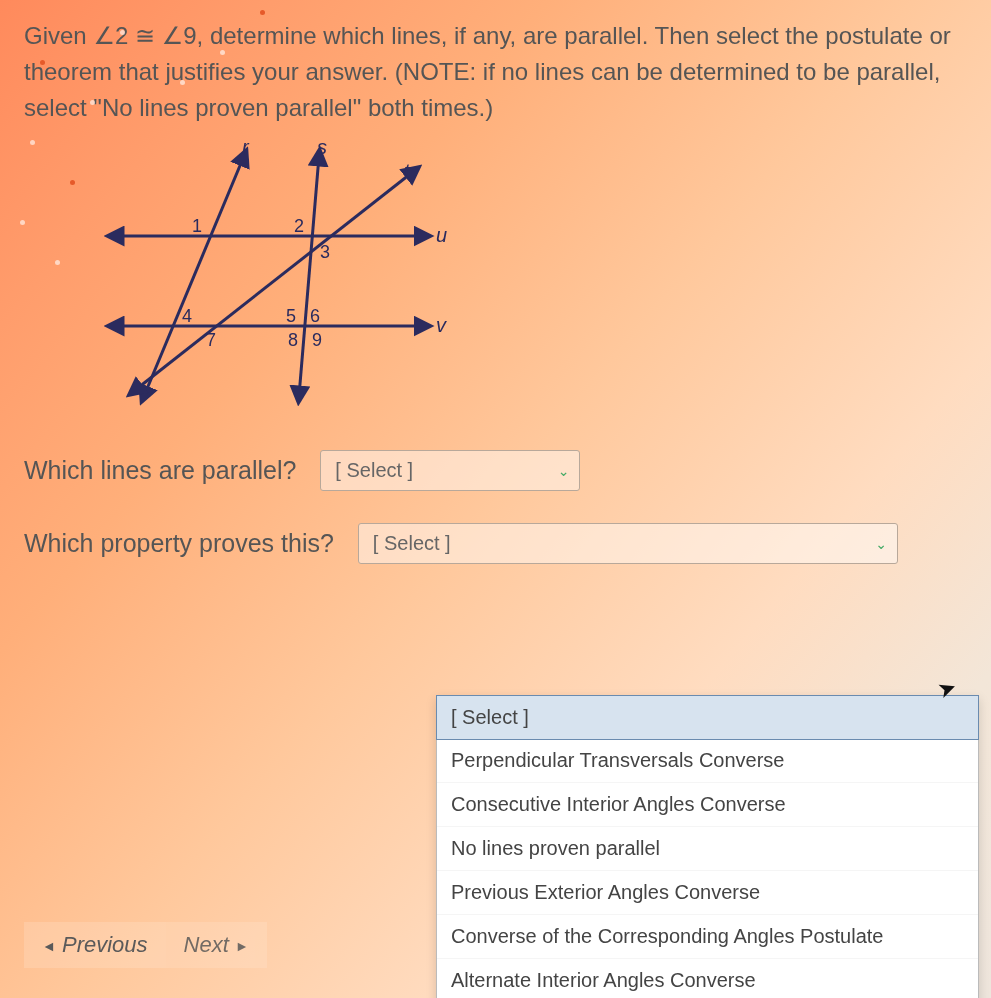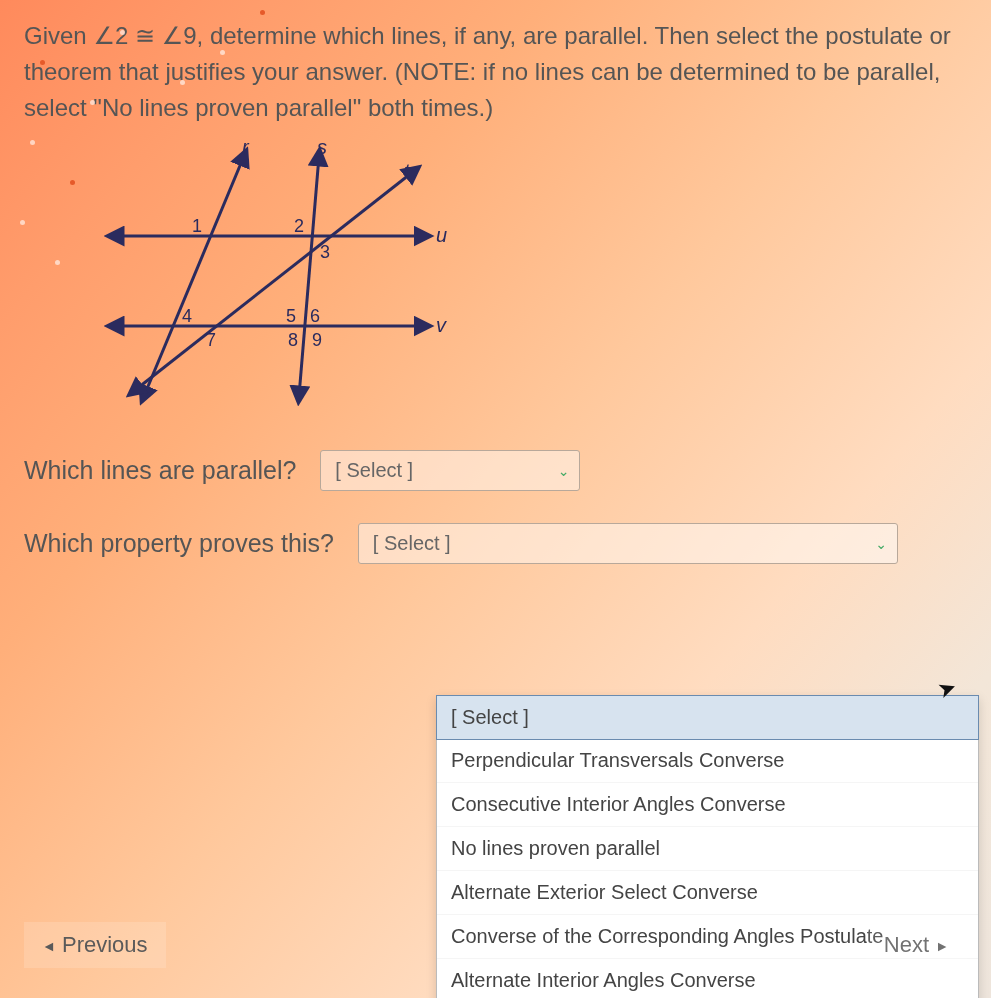--- a/index.html
+++ b/index.html
@@ -73,22 +73,22 @@
   .dropdown-open .opt.selected {
     background: #d7e3ef;
     border: 1px solid #6a8baf;
     margin: -1px;
   }
   .footer-nav {
     position: absolute;
     left: 0; right: 0;
     bottom: 30px;
     display: flex;
-    justify-content: space-between;
     padding: 0 24px;
+    font-style: italic;
   }
   .nav-btn {
     font-size: 22px;
     color: #5a5a5a;
     padding: 10px 18px;
     cursor: pointer;
     background: rgba(255,255,255,0.15);
   }
   .nav-btn .tri { font-size: 14px; vertical-align: middle; }
   .dots {
@@ -179,21 +179,21 @@
       <span class="chev">⌄</span>
     </div>
   </div>
 </div>
 
 <div class="dropdown-open">
   <div class="opt selected">[ Select ]</div>
   <div class="opt">Perpendicular Transversals Converse</div>
   <div class="opt">Consecutive Interior Angles Converse</div>
   <div class="opt">No lines proven parallel</div>
-  <div class="opt">Alternate Exterior Select Converse</div>
+  <div class="opt">Previous Exterior Angles Converse</div>
   <div class="opt">Converse of the Corresponding Angles Postulate</div>
   <div class="opt">Alternate Interior Angles Converse</div>
 </div>
 
 <div class="cursor-arrow">➤</div>
 
 <div class="footer-nav">
   <div class="nav-btn">
     <span class="tri">◄</span>
     <span>Previous</span>

